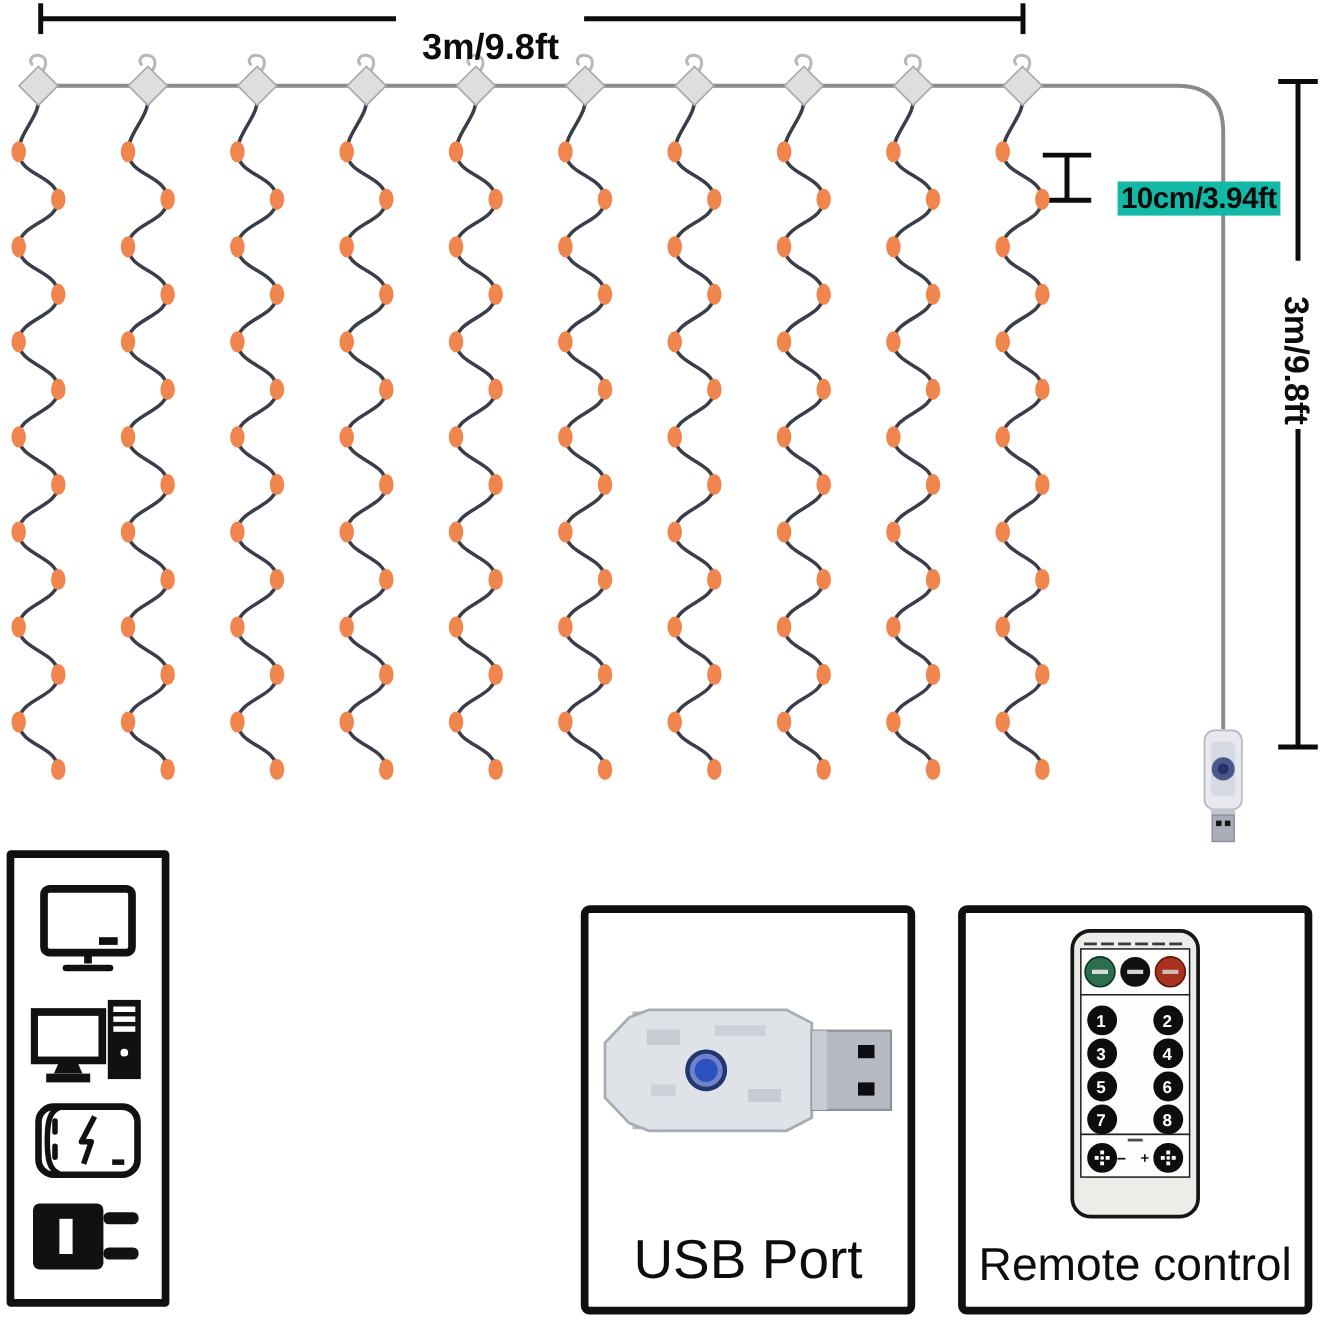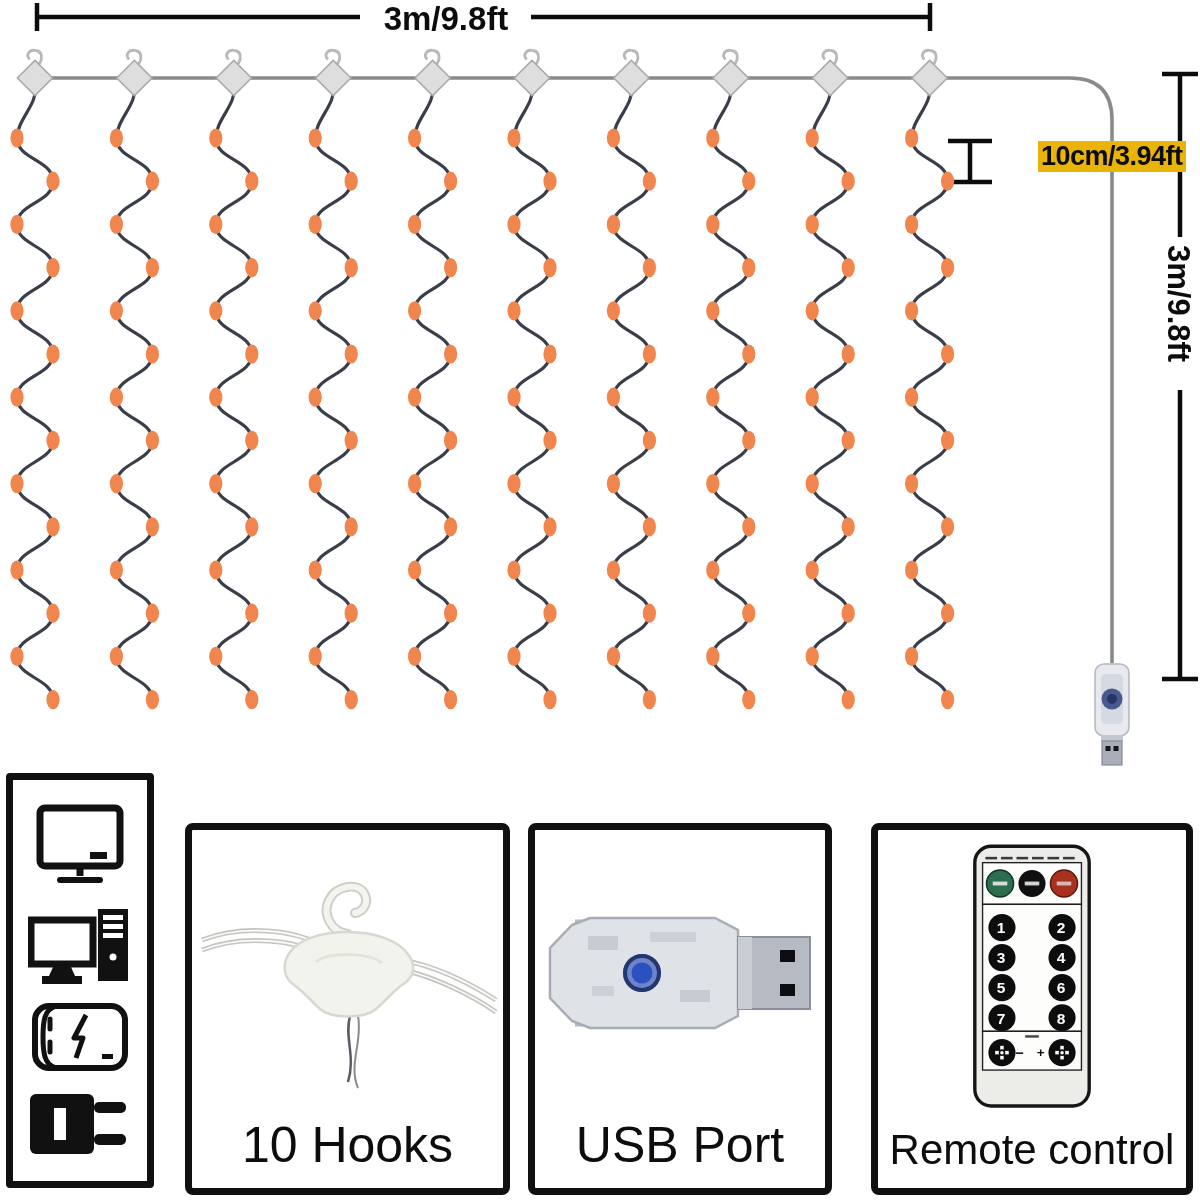--- a/index.html
+++ b/index.html
@@ -1,21 +1,21 @@
 <!DOCTYPE html>
 <html><head>
 <meta charset="utf-8">
 <style>
   html,body{margin:0;padding:0;background:#fff;}
   #stage{position:relative;width:1200px;height:1200px;background:#ffffff;overflow:hidden;
          font-family:"Liberation Sans", sans-serif;color:#0c0c0c;}
   #curtain-svg{position:absolute;left:0;top:0;}
-  .dim-label{position:absolute;font-weight:700;color:#0c0c0c;white-space:nowrap;}
+  .dim-label{position:absolute;font-weight:700;color:#0c0c0c;white-space:nowrap;margin-top:24px;}
   #dim-top-label{left:366px;top:0px;width:160px;text-align:center;font-size:33px;}
-  #dim-spacing-label{left:1038px;top:141px;font-size:27px;letter-spacing:-0.5px;background:#eab308;padding:0 3px;}
+  #dim-spacing-label{left:1016px;top:141px;font-size:27px;letter-spacing:-0.5px;background:#14b8a6;padding:0 3px;}
   #dim-height-label{left:1160px;top:245px;height:142px;font-size:31px;writing-mode:vertical-rl;text-orientation:mixed;}
   .panel{position:absolute;box-sizing:border-box;border:7px solid #101010;background:#fff;}
   #panel-compat{left:6px;top:773px;width:148px;height:415px;border-radius:4px;
                 display:flex;flex-direction:column;justify-content:space-evenly;align-items:center;padding:6px 0;}
   #panel-hooks{left:185px;top:823px;width:325px;height:372px;border-radius:8px;}
   #panel-usb{left:528px;top:823px;width:304px;height:372px;border-radius:8px;}
   #panel-remote{left:871px;top:823px;width:322px;height:372px;border-radius:8px;}
   .panel-art{position:absolute;left:50%;transform:translateX(-50%);}
   .panel-label{position:absolute;left:0;bottom:14px;width:100%;text-align:center;
                font-size:50px;font-weight:400;color:#0d0d0d;white-space:nowrap;}
@@ -293,39 +293,20 @@
       <rect x="72" y="52" width="11" height="5" fill="#111"></rect>
     </svg>
     <svg width="104" height="74" viewBox="0 0 104 72">
       <rect x="2" y="6" width="64" height="60" rx="6" fill="#111"></rect>
       <rect x="26" y="20" width="12" height="32" fill="#fff"></rect>
       <rect x="66" y="14" width="32" height="11" rx="5" fill="#111"></rect>
       <rect x="66" y="46" width="32" height="11" rx="5" fill="#111"></rect>
     </svg>
   </div>
 
-  <div class="panel" id="panel-hooks">
-    <svg class="panel-art" style="top:12px" width="300" height="252" viewBox="0 0 300 252">
-      <path d="M4 98 C45 82 98 88 124 104" fill="none" stroke="#c4c4c0" stroke-width="5"></path>
-      <path d="M4 98 C45 82 98 88 124 104" fill="none" stroke="#fafaf8" stroke-width="1.8"></path>
-      <path d="M4 108 C45 92 100 98 126 114" fill="none" stroke="#c4c4c0" stroke-width="5"></path>
-      <path d="M4 108 C45 92 100 98 126 114" fill="none" stroke="#fafaf8" stroke-width="1.8"></path>
-      <path d="M204 118 C236 124 270 140 298 158" fill="none" stroke="#c4c4c0" stroke-width="5"></path>
-      <path d="M204 118 C236 124 270 140 298 158" fill="none" stroke="#fafaf8" stroke-width="1.8"></path>
-      <path d="M206 128 C238 136 272 152 298 170" fill="none" stroke="#c4c4c0" stroke-width="5"></path>
-      <path d="M206 128 C238 136 272 152 298 170" fill="none" stroke="#fafaf8" stroke-width="1.8"></path>
-      <path d="M152 174 C146 196 158 214 150 240" fill="none" stroke="#5c5c64" stroke-width="2.5"></path>
-      <path d="M160 174 C165 200 150 222 160 246" fill="none" stroke="#8a8a90" stroke-width="2"></path>
-      <path d="M150 92 C133 90 124 72 131 58 C138 44 159 40 166 51 C171 59 167 69 157 71" fill="none" stroke="#cfcfca" stroke-width="10" stroke-linecap="round"></path>
-      <path d="M150 92 C133 90 124 72 131 58 C138 44 159 40 166 51 C171 59 167 69 157 71" fill="none" stroke="#f4f4ee" stroke-width="6" stroke-linecap="round"></path>
-      <path d="M90 113 C100 96 125 90 150 90 C176 90 202 98 212 115 C219 127 214 137 204 143 C194 150 188 159 178 167 C167 177 133 177 122 167 C112 158 106 150 96 143 C86 136 84 125 90 113 Z" fill="#f3f3ee" stroke="#d8d8d2" stroke-width="2.5"></path>
-      <path d="M118 120 C130 110 170 110 184 121" fill="none" stroke="#e3e3dc" stroke-width="3"></path>
-    </svg>
-    <div class="panel-label">10 Hooks</div>
-  </div>
 
   <div class="panel" id="panel-usb">
     <svg class="panel-art" style="top:40px" width="300" height="200" viewBox="0 0 300 200">
       <path d="M45 54 H195" stroke="#b5b9c0" stroke-width="9" stroke-dasharray="9 8" fill="none"></path>
       <path d="M45 152 H195" stroke="#b5b9c0" stroke-width="9" stroke-dasharray="9 8" fill="none"></path>
       <path d="M42 55 L60 48 H185 L208 60 V146 L185 158 H60 L42 151 L20 128 V78 Z" fill="#dfe2e6" stroke="#a8acb4" stroke-width="2.5"></path>
       <rect x="58" y="66" width="30" height="14" fill="#c7cbd2"></rect>
       <rect x="120" y="62" width="46" height="10" fill="#ccd0d7"></rect>
       <rect x="62" y="116" width="22" height="10" fill="#ccd0d7"></rect>
       <rect x="150" y="120" width="30" height="12" fill="#c7cbd2"></rect>

